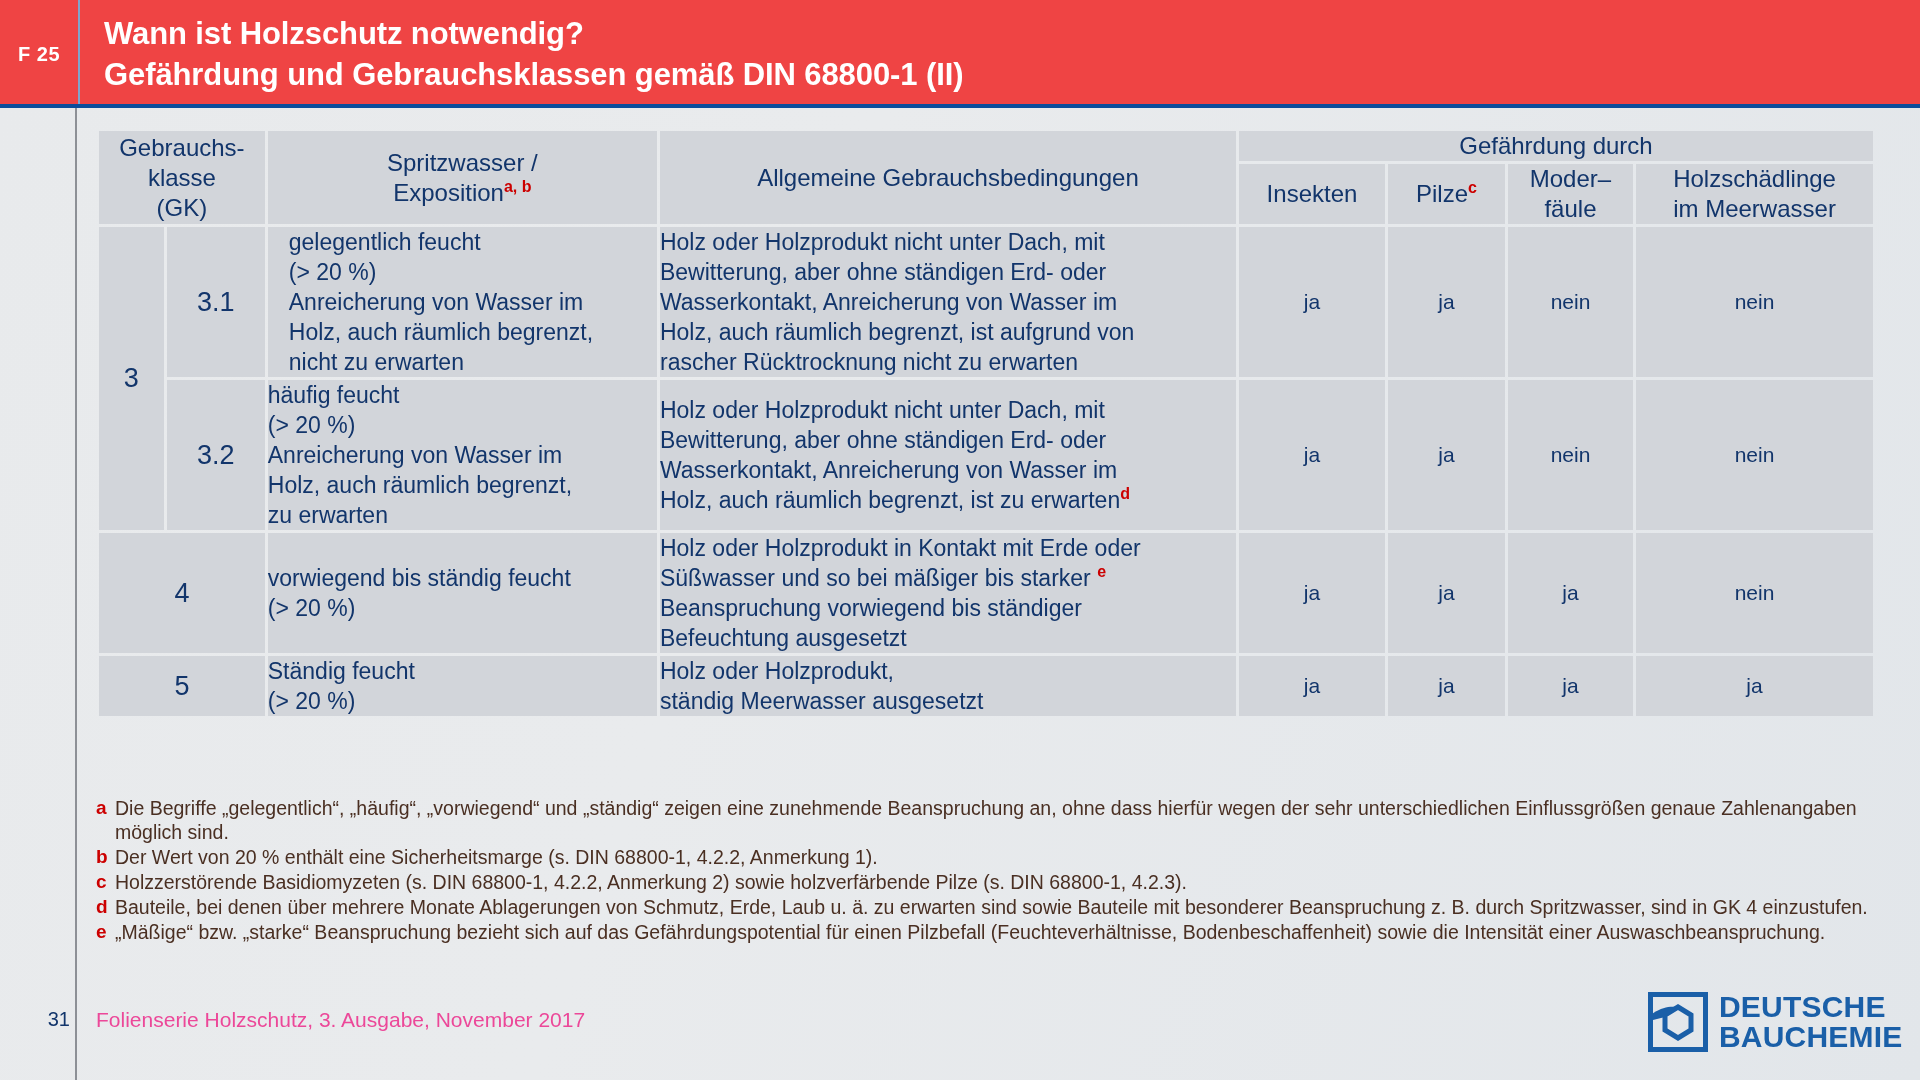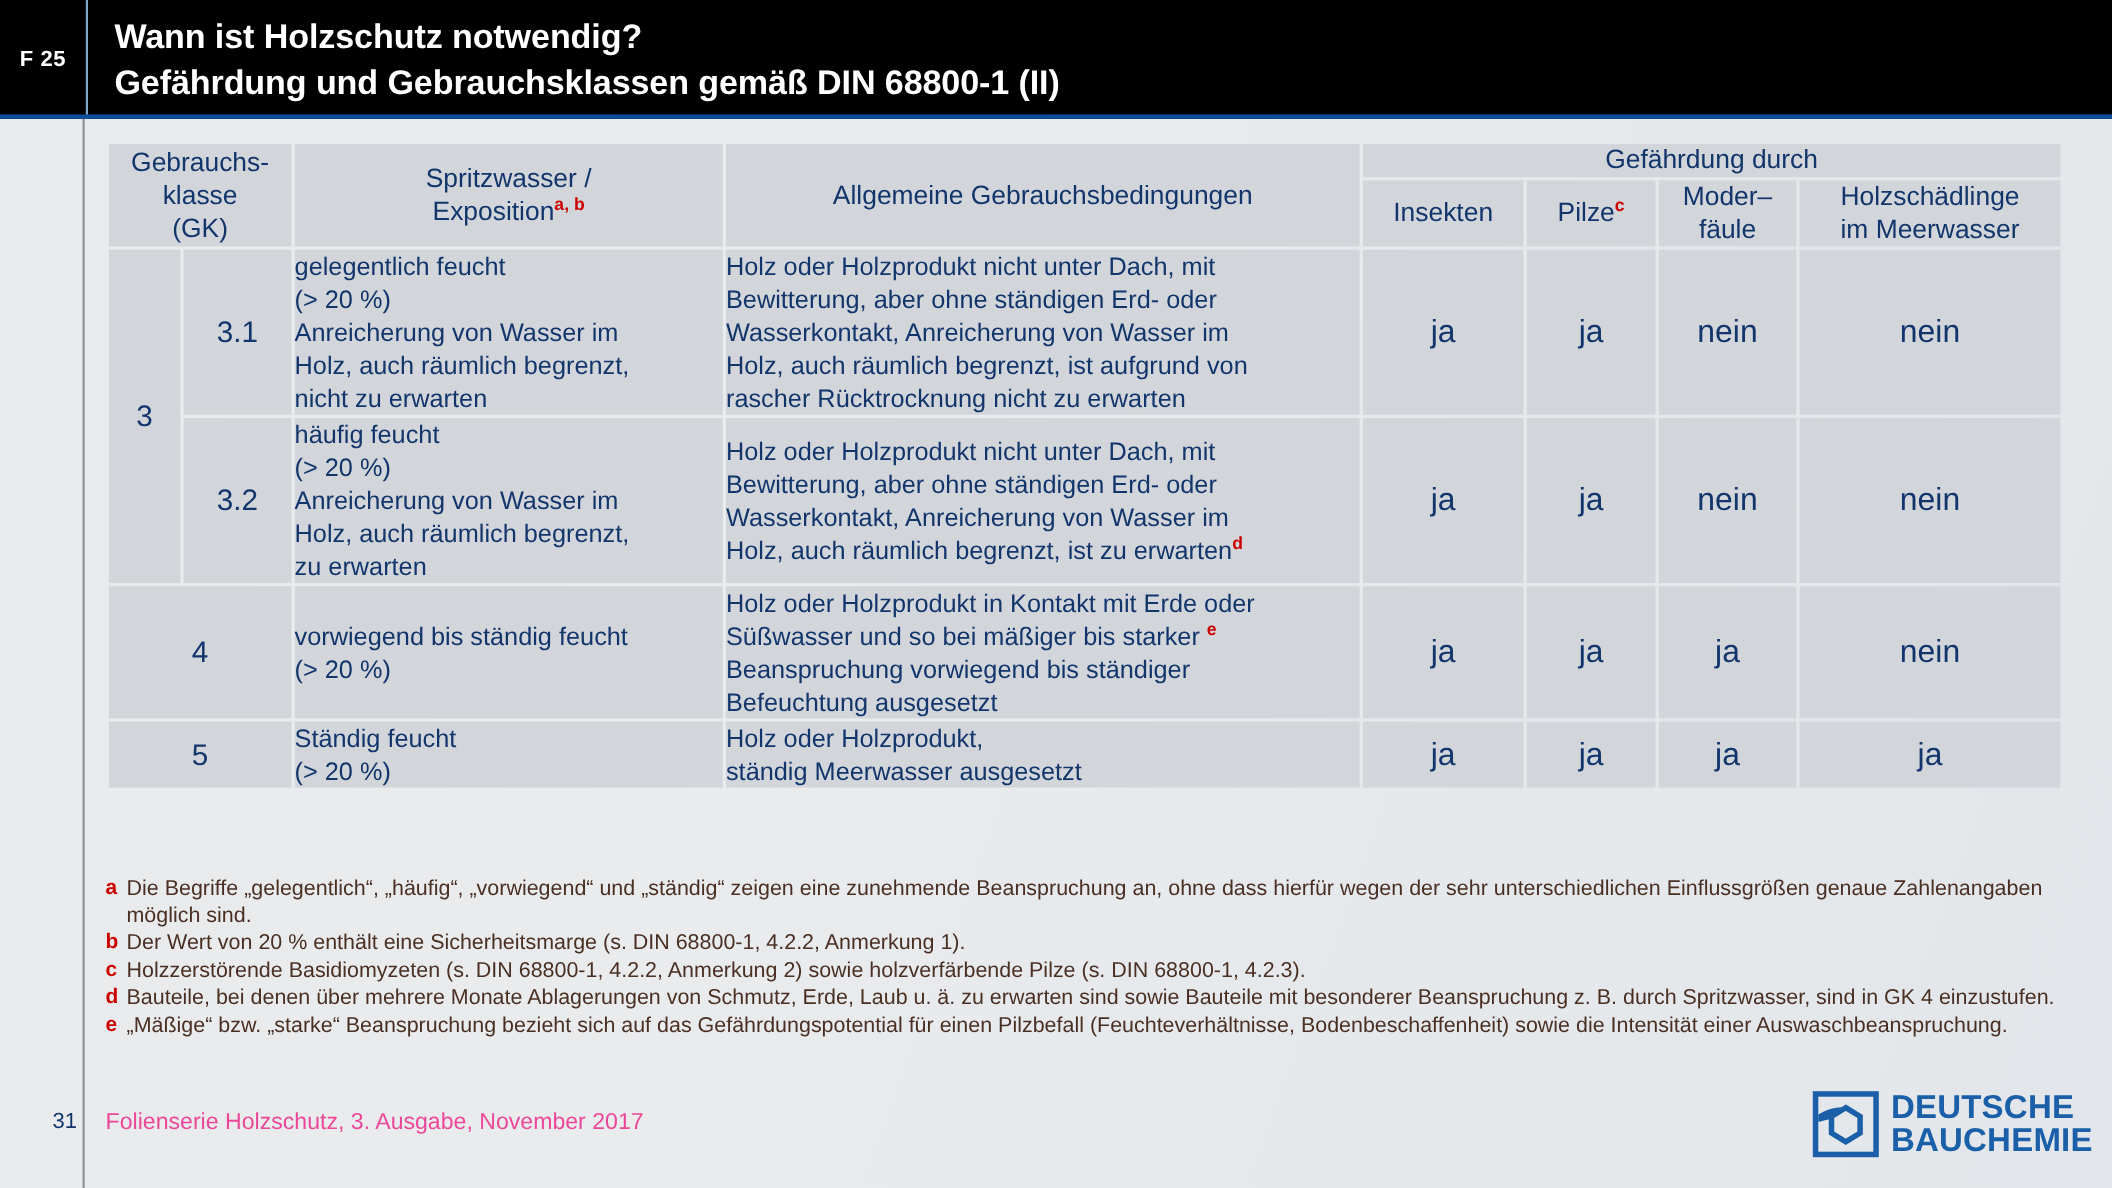--- a/index.html
+++ b/index.html
@@ -15,21 +15,21 @@
     position: relative;
     color: #12356b;
   }
 
   
   .header-band {
     position: absolute;
     left: 0; top: 0;
     width: 1920px;
     height: 108px;
-    background: #000000;
+    background: #ef4444;
     display: flex;
     align-items: stretch;
   }
   .header-band::after{
     content:"";
     position:absolute;
     left:0; bottom:0; width:1920px; height:4px;
     background:#0b4d9b;
   }
   .folie-tag {
@@ -120,21 +120,21 @@
     padding: 10px 14px;
   }
   td.gknum {
     text-align: center;
     font-size: 27px;
     font-weight: bold;
     color: #12356b;
   }
   td.val {
     text-align: center;
-    font-size: 29px;
+    font-size: 21px;
     color: #12356b;
   }
 
   
   col.c-gk      { width: 62px;  }
   col.c-sub     { width: 94px;  }
   col.c-moist   { width: 373px; }
   col.c-cond    { width: 552px; }
   col.c-ins     { width: 140px; }
   col.c-pil     { width: 112px; }
@@ -272,21 +272,21 @@
             <div>Holzschädlinge</div>
             <div>im Meerwasser</div>
           </th>
         </tr>
       </thead>
       <tbody>
 
         <tr>
           <td class="gknum" rowspan="2">3</td>
           <td class="gknum">3.1</td>
-          <td class="cell pre" style="white-space: pre-line;">gelegentlich feucht
+          <td class="cell pre" style="white-space: pre-line; padding-left: 21px;">gelegentlich feucht
 (&gt; 20 %)
 Anreicherung von Wasser im
 Holz, auch räumlich begrenzt,
 nicht zu erwarten</td>
           <td class="cell pre" style="white-space: pre-line;">Holz oder Holzprodukt nicht unter Dach, mit
 Bewitterung, aber ohne ständigen Erd- oder
 Wasserkontakt, Anreicherung von Wasser im
 Holz, auch räumlich begrenzt, ist aufgrund von
 rascher Rücktrocknung nicht zu erwarten</td>
           <td class="val">ja</td>

